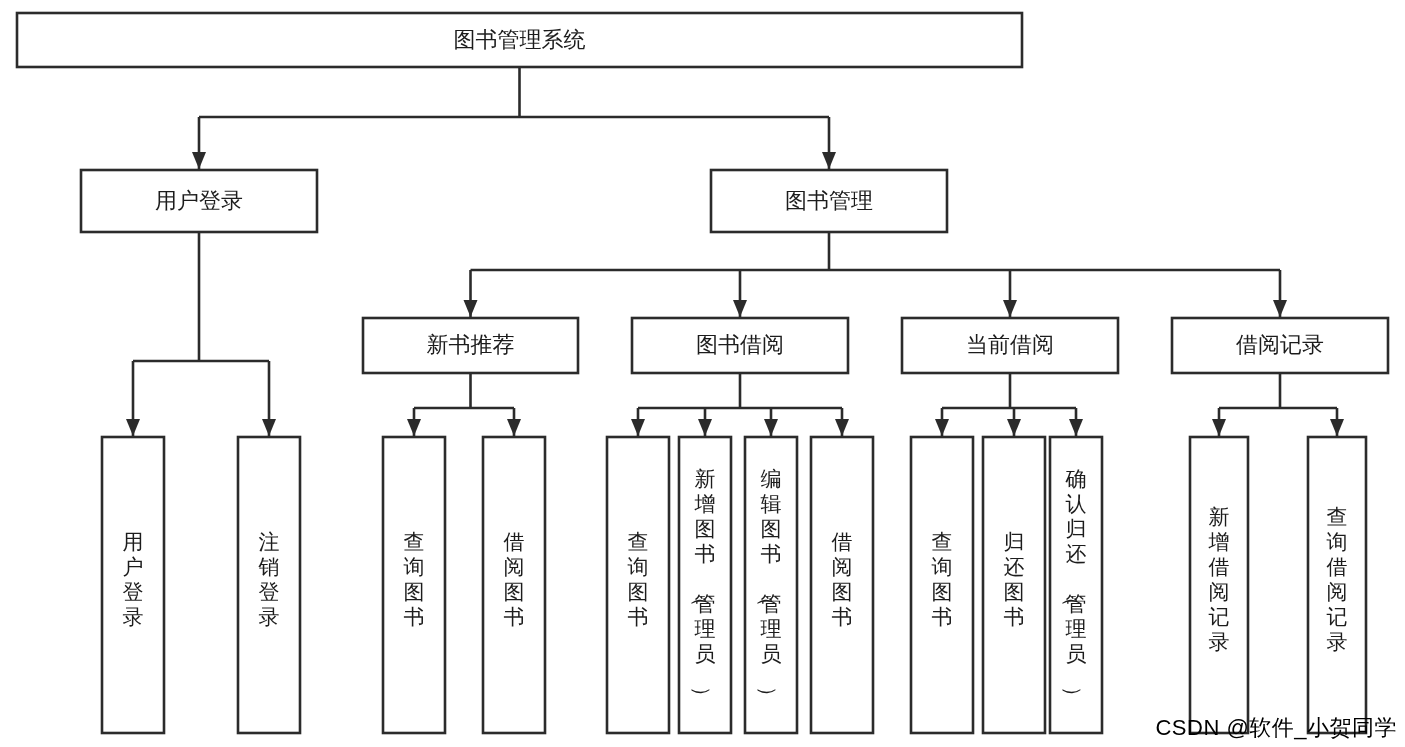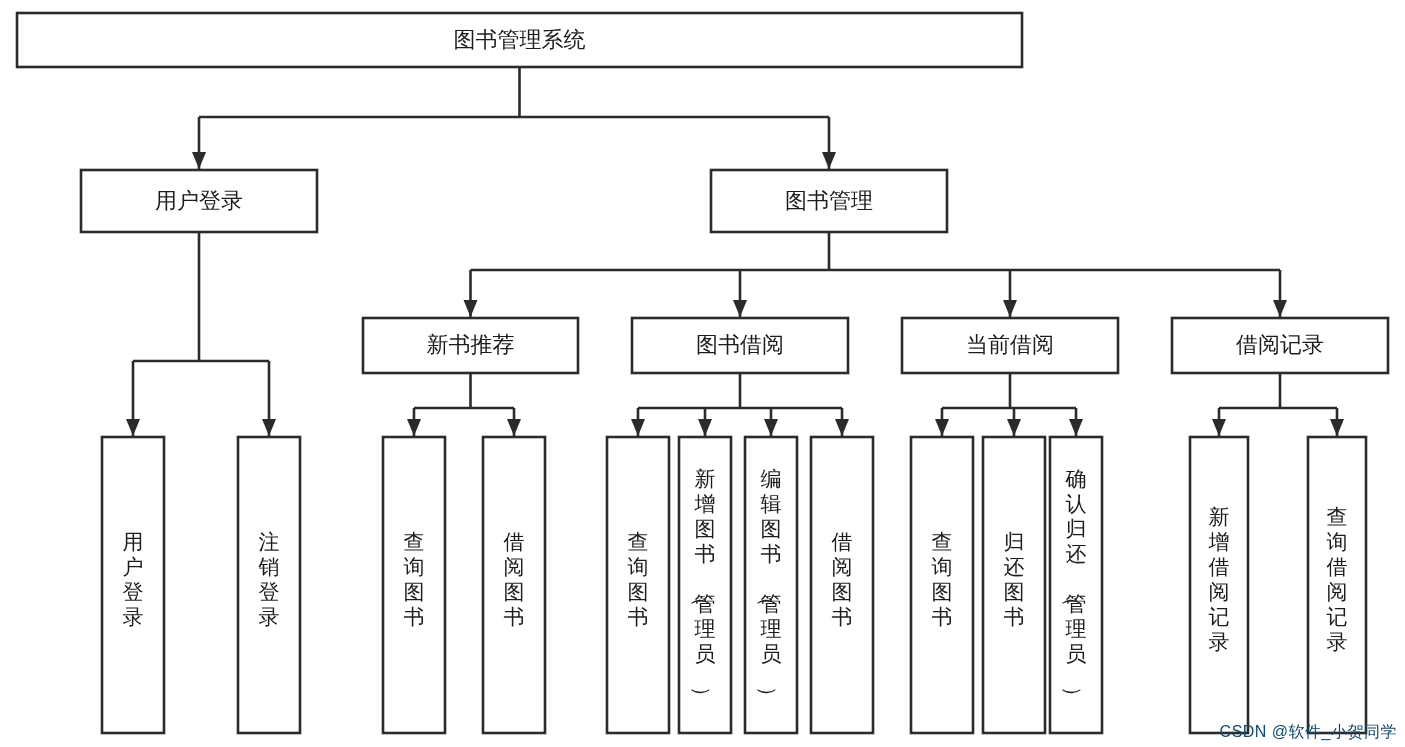--- a/index.html
+++ b/index.html
@@ -52,22 +52,22 @@
     font-family: "Liberation Sans", "DejaVu Sans", sans-serif;
     font-size: 21px;
     fill: #1c1c1c;
     text-anchor: middle;
   }
   .watermark {
     position: absolute;
     right: 8px;
     bottom: 4px;
     font-family: "Liberation Sans", "DejaVu Sans", sans-serif;
-    font-size: 16px;
-    color: #0c4a6e;
+    font-size: 22px;
+    color: #000000;
     white-space: nowrap;
     letter-spacing: 0.5px;
   }
 </style>
 </head>
 <body>
 
 <div id="diagram-root">
 
   <svg id="diagram-svg" viewBox="0 0 1405 747">

